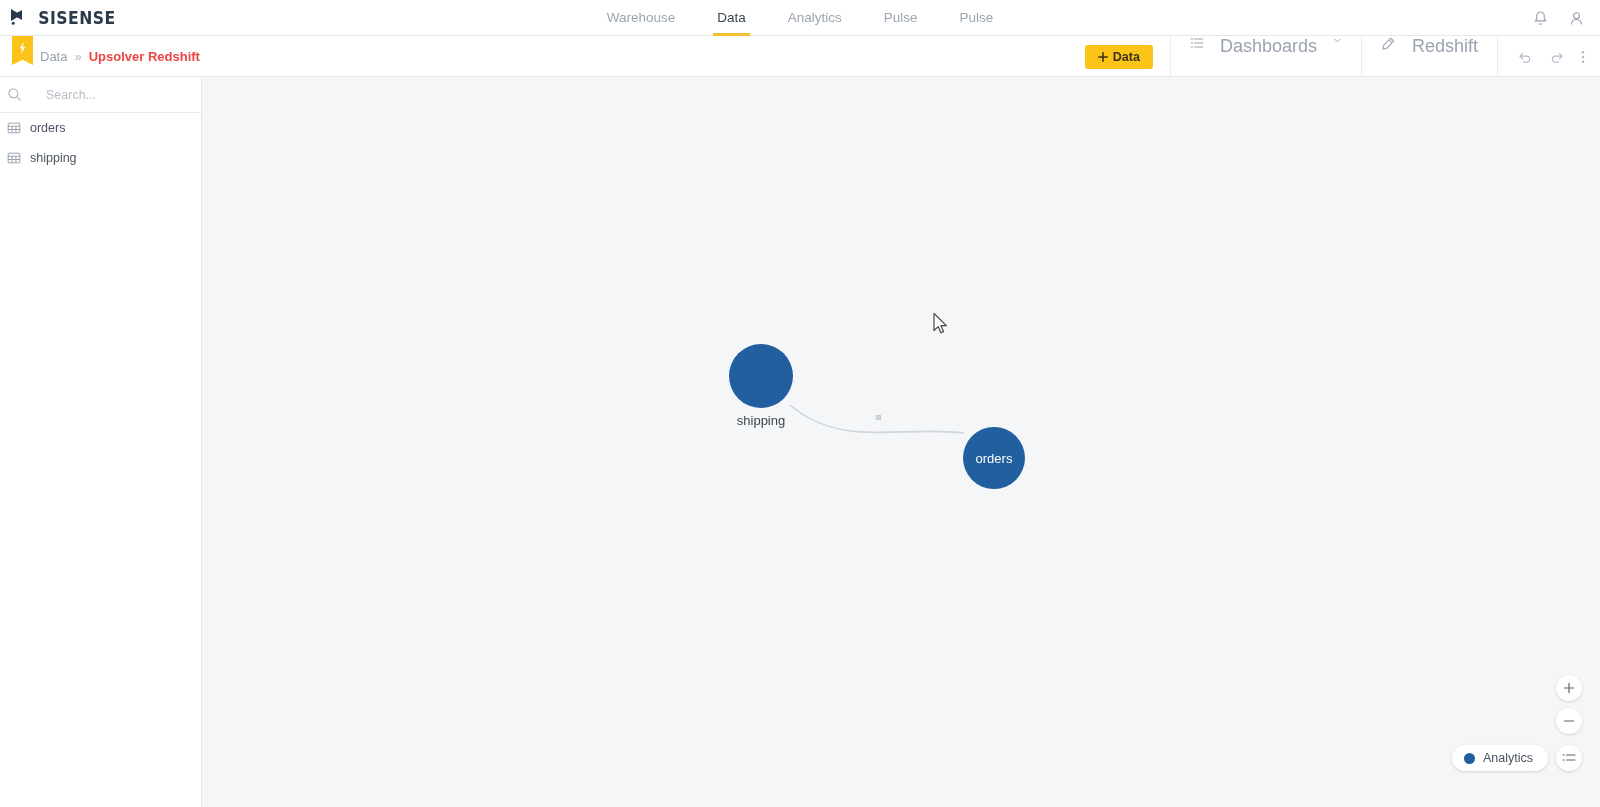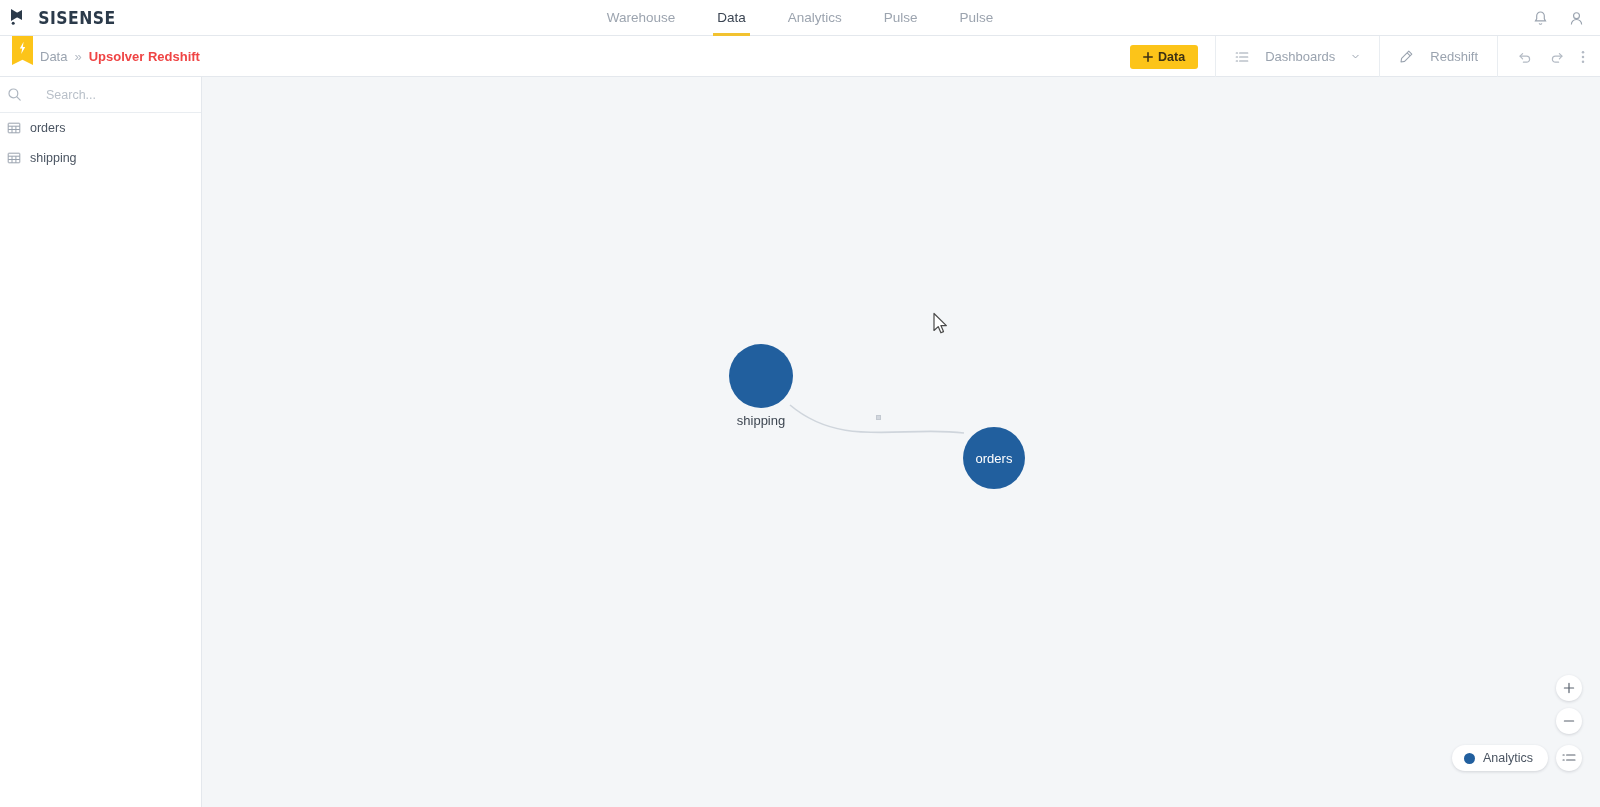--- a/index.html
+++ b/index.html
@@ -80,22 +80,22 @@
   .crumb-link { color: #9aa3af; cursor: pointer; }
   .crumb-sep { color: #b5bcc6; font-size: 13px; }
   .crumb-cur { color: #ef4444; font-weight: 700; }
 
   
   .toolbar {
     position: absolute; right: 0; top: 0;
     height: 41px; display: flex; align-items: stretch;
   }
   .tb-btn {
-    display: flex; align-items: center; gap: 16px;
-    padding: 0 19px; font-size: 13px; color: #9aa3af;
+    display: flex; align-items: flex-start; gap: 16px;
+    padding: 0 19px; font-size: 18px; color: #9aa3af;
     cursor: pointer; border-left: 1px solid #e9edf1;
     background: transparent;
   }
   .tb-btn svg { flex: none; }
   .tb-data-wrap {
     display: flex; align-items: center;
     padding: 0 17px;
   }
   .btn-data {
     background: #fcc419; color: #3d3114;

